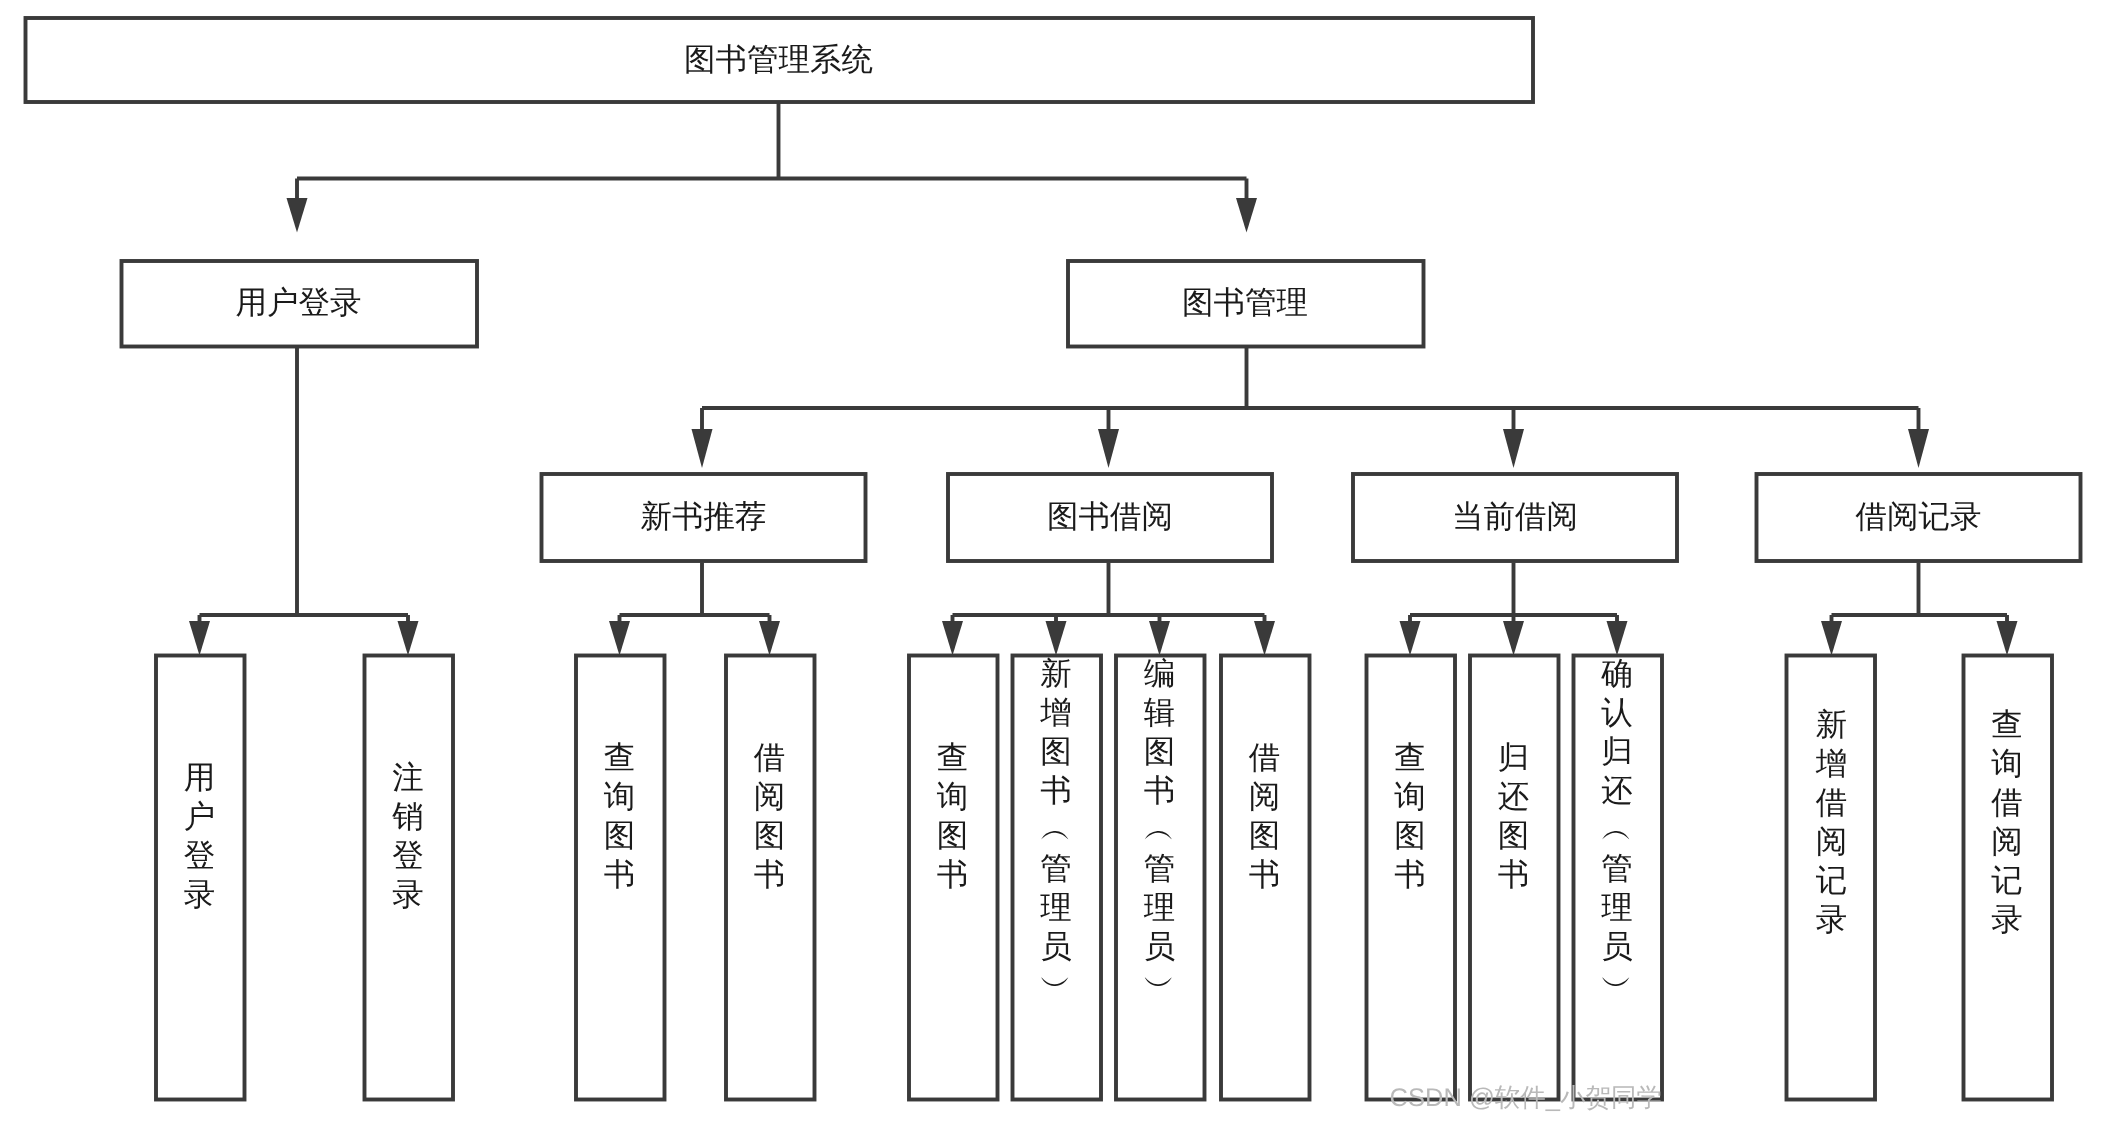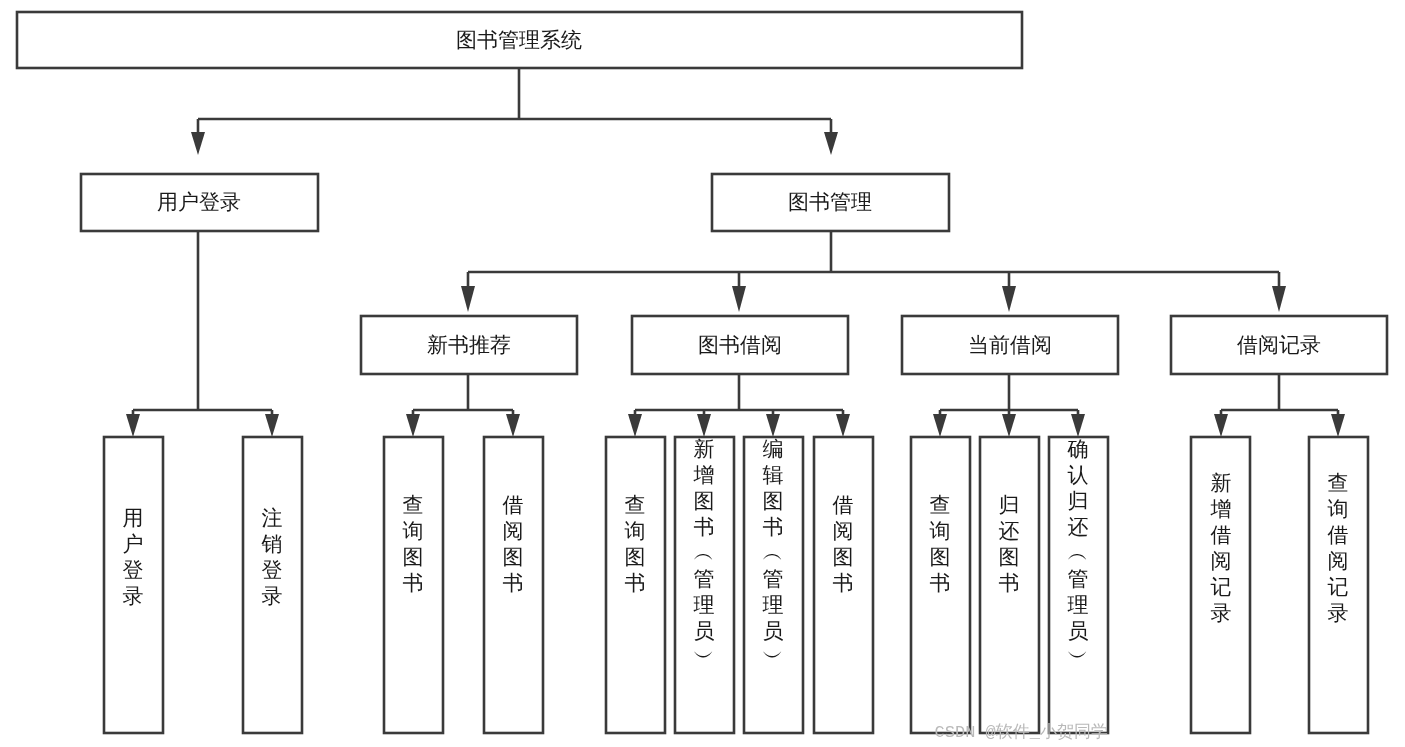--- a/index.html
+++ b/index.html
@@ -52,21 +52,21 @@
   .node-label-vertical {
     font-family: "Liberation Sans", "DejaVu Sans", sans-serif;
     font-size: 21px;
     fill: #1a1a1a;
     text-anchor: middle;
   }
   .watermark {
     position: absolute;
     right: 8px;
     bottom: 4px;
-    font-family: Liberation Mono, monospace;
+    font-family: Liberation Sans, sans-serif;
     font-size: 17px;
     color: #b9b9b9;
     white-space: nowrap;
     user-select: none;
   }
 </style>
 </head>
 <body>
 
 <div id="diagram-root">

